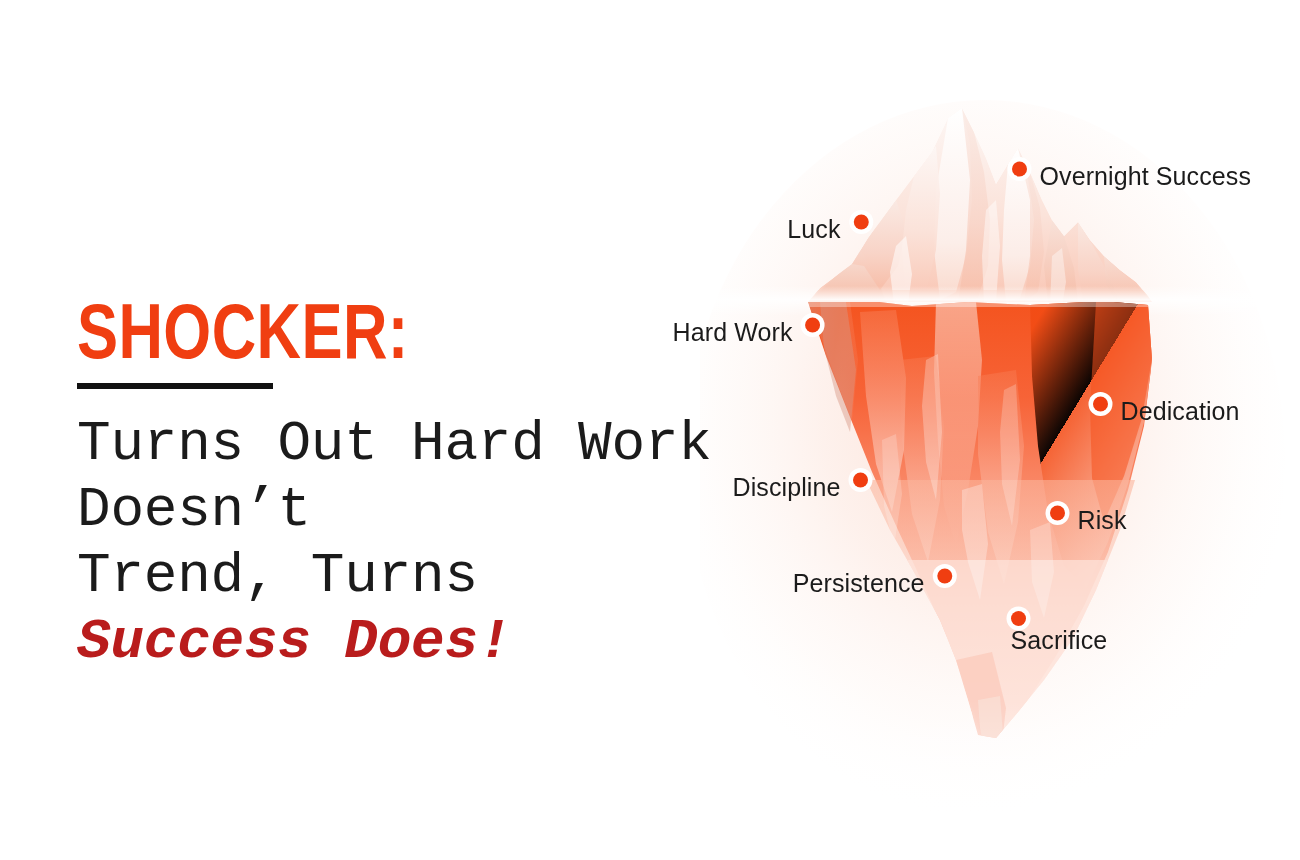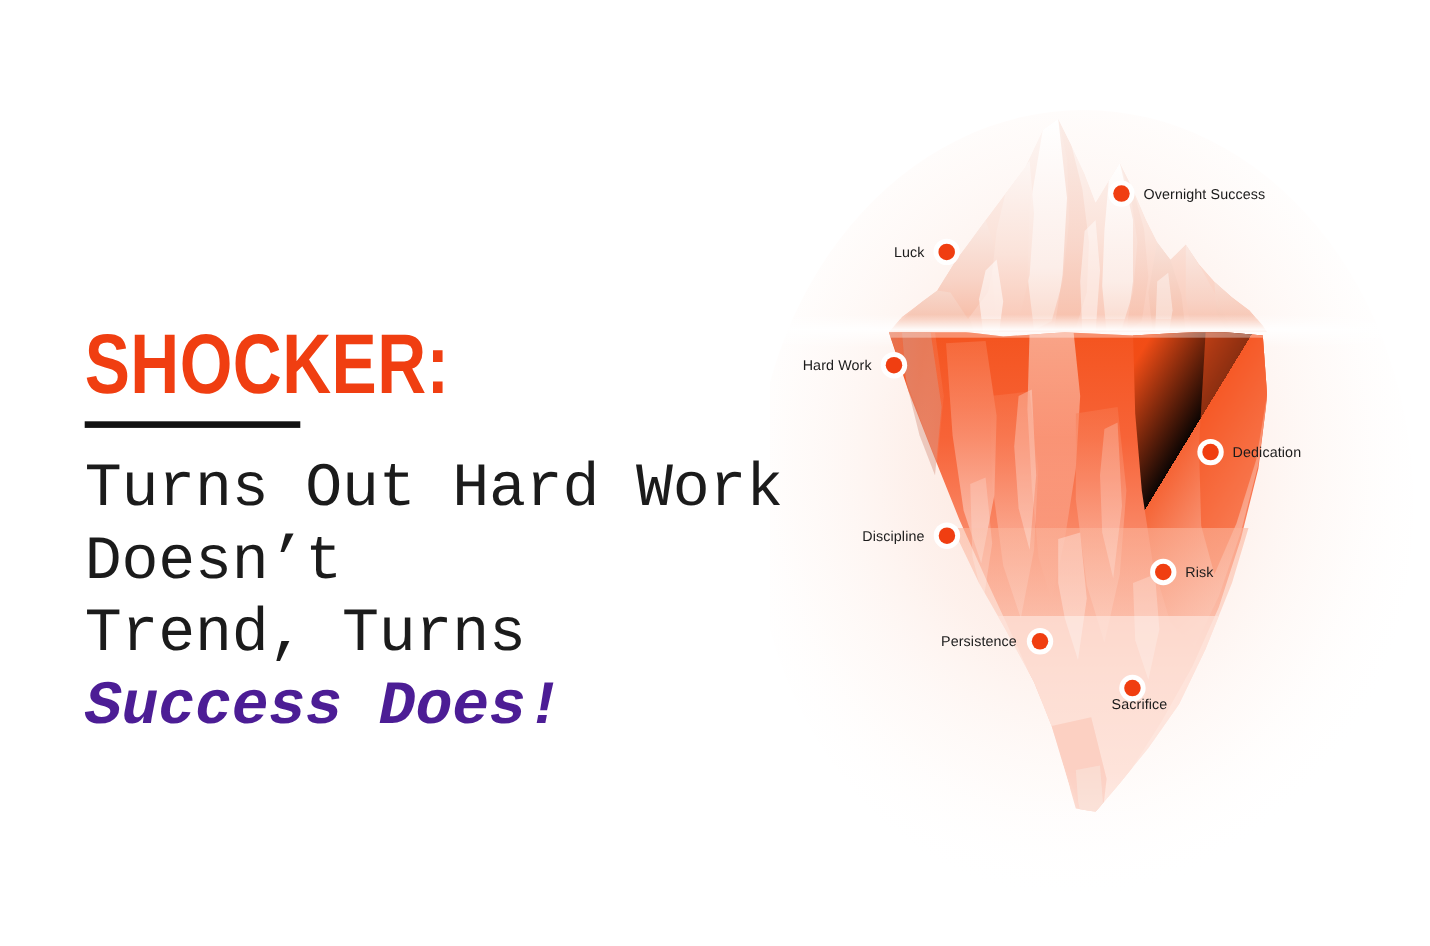--- a/index.html
+++ b/index.html
@@ -55,41 +55,41 @@
   .subhead {
     margin-top: 22px;
     font-family: Liberation Mono, monospace;
     font-weight: 400;
     font-size: 56px;
     line-height: 1.18;
     color: #1b1b1b;
     letter-spacing: -0.2px;
   }
   .subhead .accent {
-    color: #4c1d95;
+    color: #b91c1c;
     font-weight: 700;
     font-style: italic;
   }
 
   
   #iceberg-art {
     position: absolute;
     left: 700px;
     top: 60px;
     width: 600px;
     height: 800px;
   }
 
   
   .label {
     position: absolute;
     display: flex;
-    align-items: center;
+    align-items: flex-start;
     font-family: "Liberation Sans", sans-serif;
-    font-size: 13px;
+    font-size: 25px;
     color: #1b1b1b;
     white-space: nowrap;
     letter-spacing: 0.1px;
   }
   .label.left-side { flex-direction: row; transform: translate(-100%, -50%); }
   .label.right-side { flex-direction: row; transform: translate(0, -50%); }
 
   .dot {
     width: 15px;
     height: 15px;

